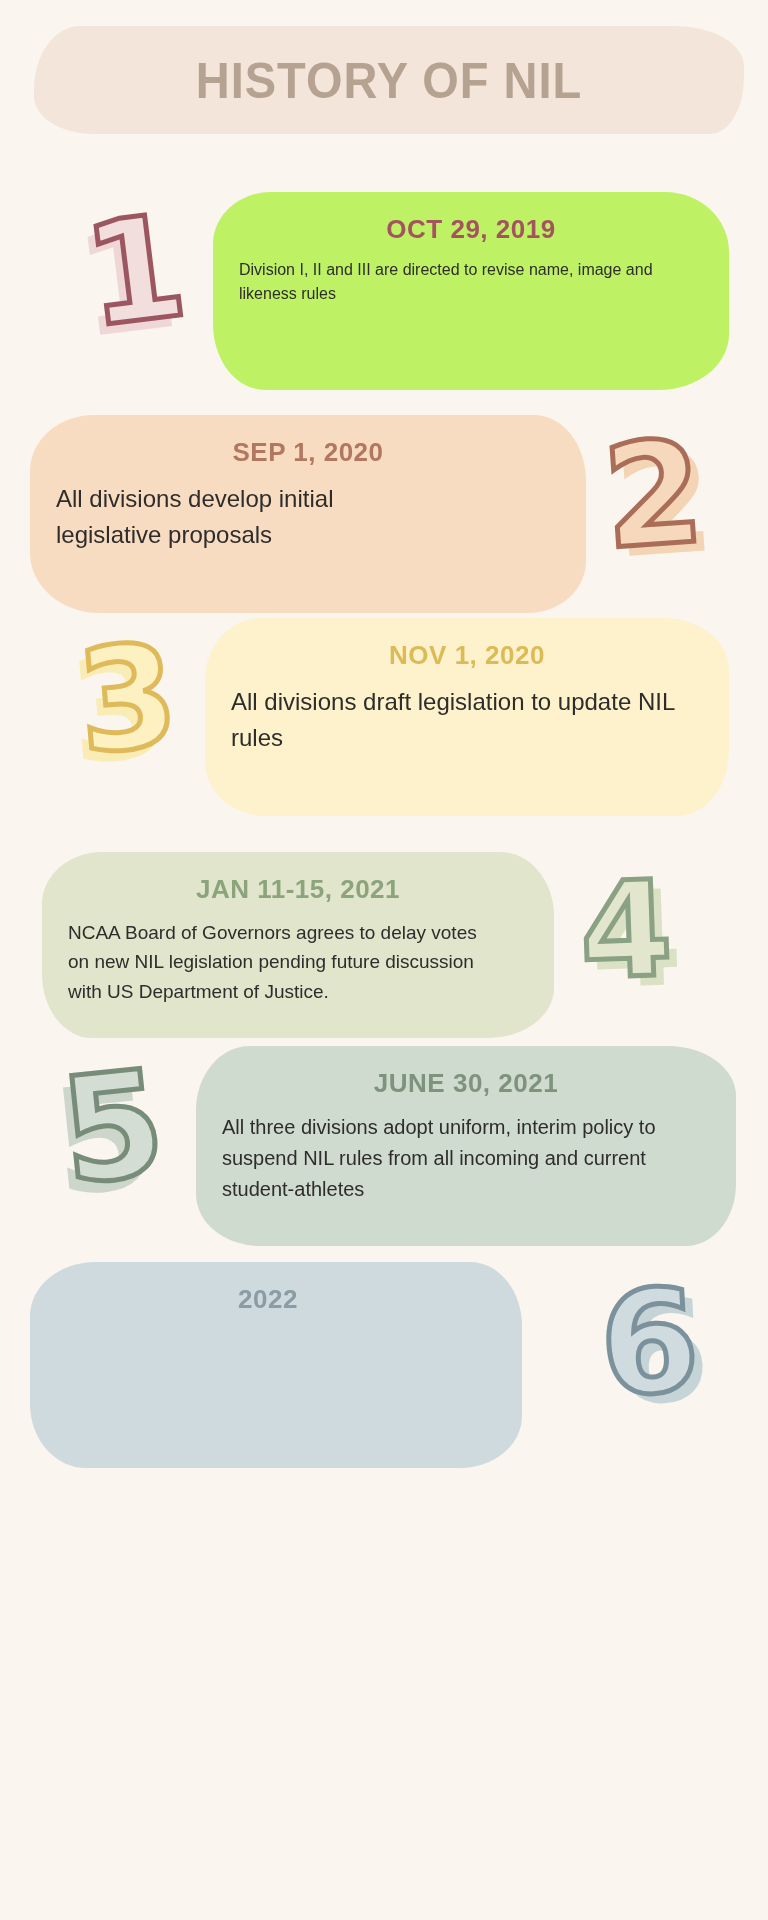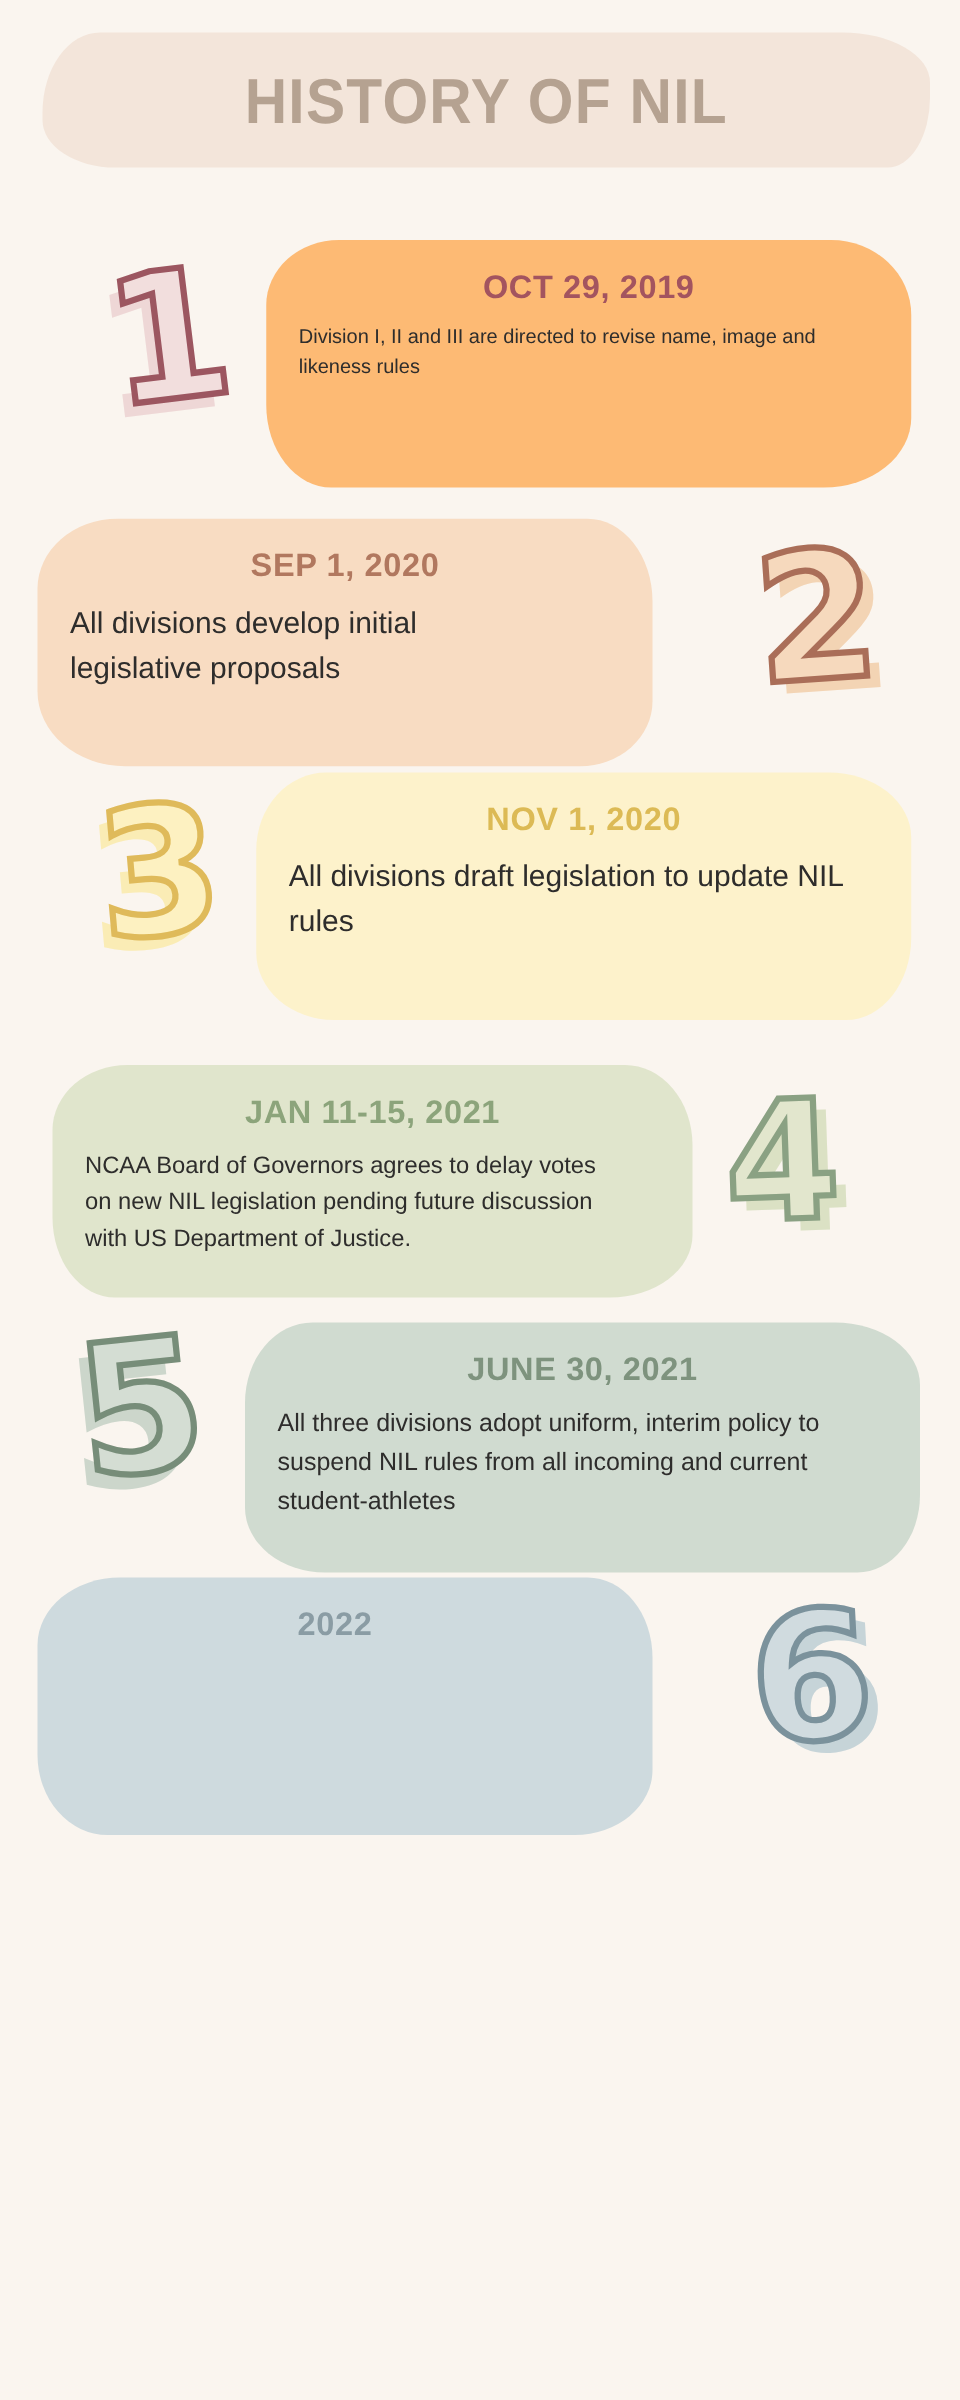--- a/index.html
+++ b/index.html
@@ -44,31 +44,31 @@
   }
   .num{
     position:absolute;
     font-family:"DejaVu Sans", sans-serif;
     font-weight:700;
     line-height:1;
     user-select:none;
   }
 
   
-  .c1{left:213px;top:192px;width:516px;height:198px;background:#fdba74;
+  .c1{left:213px;top:192px;width:516px;height:198px;background:#bef264;
       border-radius:58px 64px 70px 52px / 52px 60px 56px 66px;}
   .d1{color:#a3545f;}
   .b1{font-size:16px;max-width:452px;}
   .n1{left:86px;top:200px;font-size:142px;color:#f2dedd;
       -webkit-text-stroke:5px #9c5660;
       text-shadow:-10px 10px 0 #eed7d6;
       transform:rotate(-7deg);}
 
   
-  .c2{left:30px;top:415px;width:492px;height:198px;background:#f8dcc2;
+  .c2{left:30px;top:415px;width:556px;height:198px;background:#f8dcc2;
       border-radius:64px 52px 58px 70px / 56px 66px 52px 60px;}
   .d2{color:#b1785f;}
   .b2{font-size:24px;max-width:340px;}
   .n2{left:604px;top:424px;font-size:142px;color:#f6d9bd;
       -webkit-text-stroke:5px #aa6e58;
       text-shadow:10px 10px 0 #f3d4b4;
       transform:rotate(-4deg);}
 
   
   .c3{left:205px;top:618px;width:524px;height:198px;background:#fdf2cb;
@@ -85,21 +85,21 @@
       border-radius:60px 54px 66px 50px / 52px 64px 50px 64px;}
   .d4{color:#8ca47b;}
   .b4{font-size:19px;max-width:430px;line-height:1.55;}
   .n4{left:580px;top:864px;font-size:132px;color:#e2e6cd;
       -webkit-text-stroke:5px #8aa183;
       text-shadow:10px 10px 0 #dbe1c4;
       transform:rotate(-2deg);}
 
   
   .c5{left:196px;top:1046px;width:540px;height:200px;background:#d0dbd0;
-      border-radius:54px 68px 50px 64px / 64px 50px 62px 52px;margin-top:12px;}
+      border-radius:54px 68px 50px 64px / 64px 50px 62px 52px;}
   .d5{color:#7e937e;}
   .b5{font-size:20px;max-width:470px;line-height:1.55;}
   .n5{left:62px;top:1054px;font-size:146px;color:#d4ddd3;
       -webkit-text-stroke:5px #778d79;
       text-shadow:-10px 11px 0 #ccd6cb;
       transform:rotate(-6deg);}
 
   
   .c6{left:30px;top:1262px;width:492px;height:206px;background:#cedade;
       border-radius:66px 52px 62px 56px / 54px 64px 52px 64px;padding-left:10px;}

